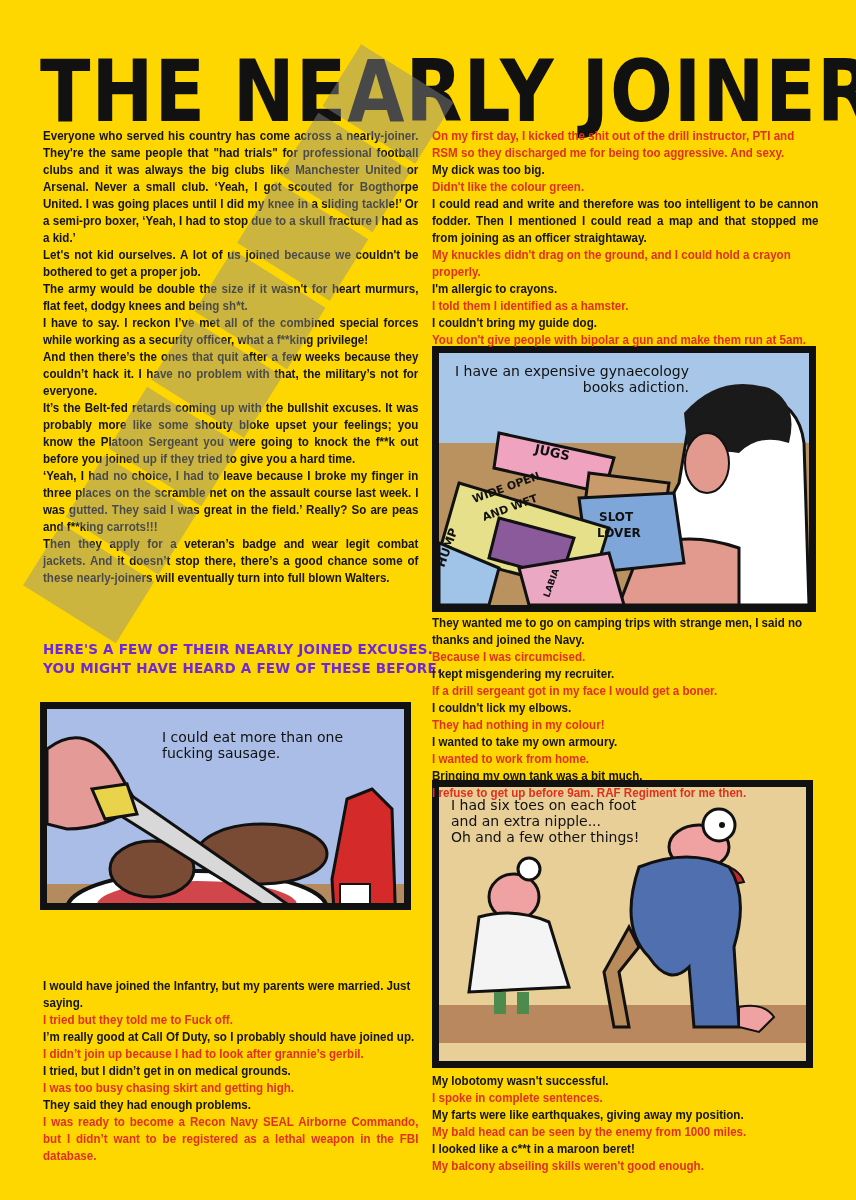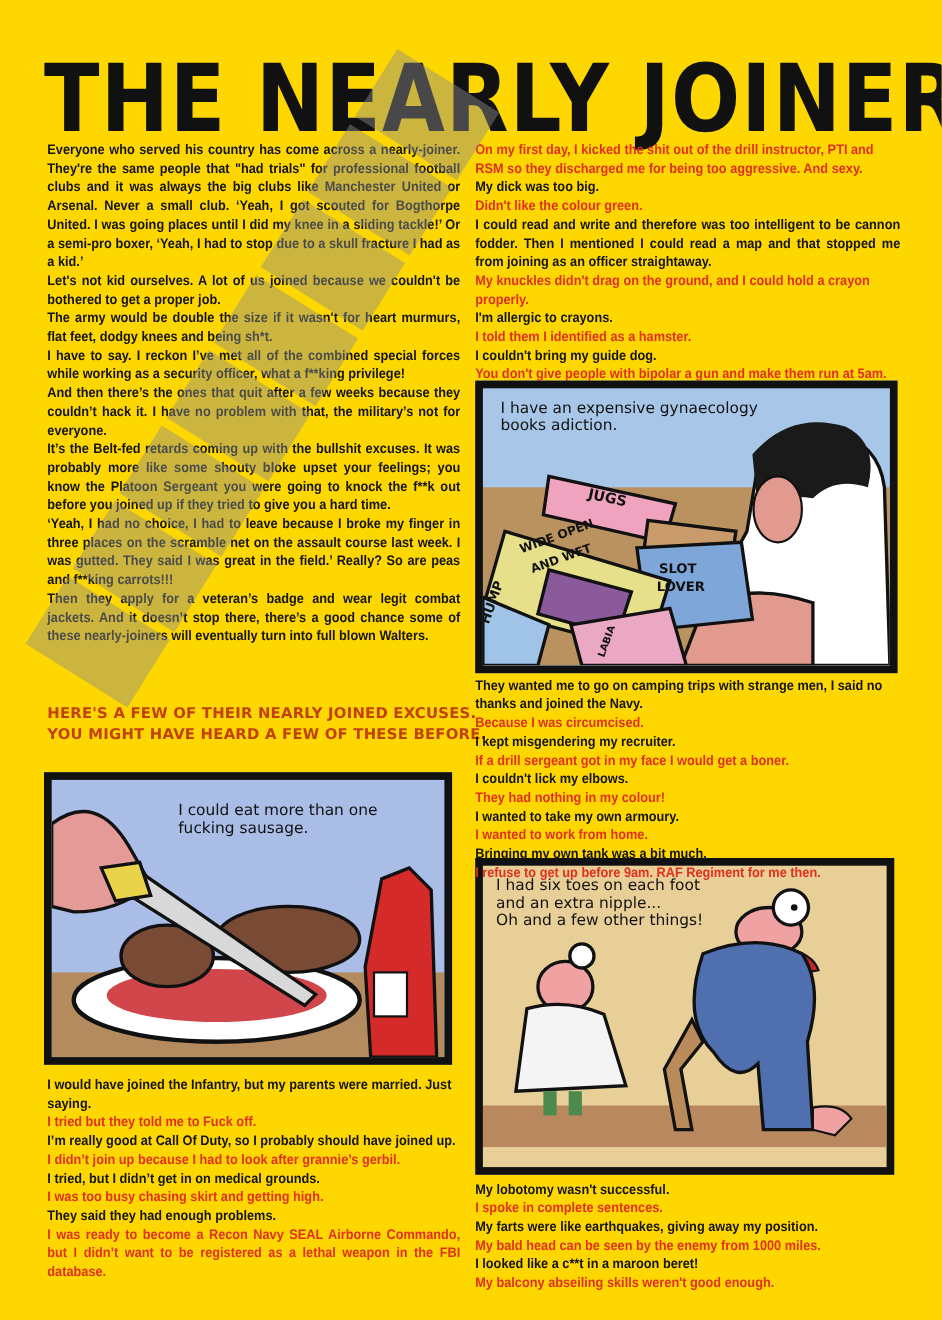--- a/index.html
+++ b/index.html
@@ -22,31 +22,31 @@
   }
   .col p { margin: 0; text-align: justify; }
   .col.left { left: 43px; top: 128px; width: 408px; }
   .col.right { left: 432px; top: 128px; width: 420px; }
   .red { color: #E0301E; }
   .blk { color: #141414; }
   .lines p { text-align: left; }
   .headline {
     position: absolute; left: 43px; top: 640px; width: 390px;
     font-family: "DejaVu Sans", sans-serif; font-weight: bold;
-    font-size: 13.5px; line-height: 19px; color: #c2410c; letter-spacing: 0.2px;
+    font-size: 13.5px; line-height: 19px; color: #6d28d9; letter-spacing: 0.2px;
   }
   .headline div { white-space: nowrap; }
   .panel {
     position: absolute; border: 7px solid #111; box-sizing: border-box; overflow: hidden;
   }
   .panel .caption {
     position: absolute; font-family: "DejaVu Sans", sans-serif; font-size: 14px;
     line-height: 16px; color: #111; white-space: pre-line;
   }
-  .p1 { left: 40px; top: 702px; width: 371px; height: 266px; background: #A9BDE6; }
+  .p1 { left: 40px; top: 702px; width: 371px; height: 208px; background: #A9BDE6; }
   .p2 { left: 432px; top: 346px; width: 384px; height: 266px; background: #A8C7E8; }
   .p3 { left: 432px; top: 780px; width: 381px; height: 288px; background: #E8CF97; }
   .watermark {
     position: absolute; left: 70px; top: 560px; width: 900px;
     font-family: "DejaVu Sans", sans-serif; font-weight: bold; font-size: 92px;
     color: rgba(140,140,140,0.45); letter-spacing: 10px;
     transform: rotate(-58deg); transform-origin: left center; white-space: nowrap;
     pointer-events: none;
   }
 </style>
@@ -105,21 +105,21 @@
       <path d="M80 215 L170 200 L185 252 L90 252 Z" fill="#EBA8C2"></path>
     </g>
     <text x="95" y="100" font-family="DejaVu Sans" font-weight="bold" font-size="13" fill="#111" transform="rotate(12 95 100)">JUGS</text>
     <text x="160" y="168" font-family="DejaVu Sans" font-weight="bold" font-size="12" fill="#111">SLOT</text>
     <text x="158" y="184" font-family="DejaVu Sans" font-weight="bold" font-size="12" fill="#111">LOVER</text>
     <text x="35" y="150" font-family="DejaVu Sans" font-weight="bold" font-size="11" fill="#111" transform="rotate(-20 35 150)">WIDE OPEN</text>
     <text x="45" y="168" font-family="DejaVu Sans" font-weight="bold" font-size="11" fill="#111" transform="rotate(-20 45 168)">AND WET</text>
     <text x="5" y="215" font-family="DejaVu Sans" font-weight="bold" font-size="12" fill="#111" transform="rotate(-70 5 215)">HUMP</text>
     <text x="110" y="245" font-family="DejaVu Sans" font-weight="bold" font-size="9" fill="#111" transform="rotate(-70 110 245)">LABIA</text>
   </svg>
-  <div class="caption" style="left:16px;top:10px;">I  have an expensive gynaecology
+  <div class="caption" style="left:16px;top:10px;text-align:right;">I  have an expensive gynaecology
 books adiction.</div>
 </div>
 
 <div class="panel p3">
   <svg width="367" height="256" viewBox="0 0 367 256" style="position:absolute;left:0;top:0">
     <rect x="0" y="218" width="367" height="38" fill="#B9885E"></rect>
     <ellipse cx="75" cy="110" rx="25" ry="23" fill="#F0A1A1" stroke="#111" stroke-width="3"></ellipse>
     <circle cx="90" cy="82" r="11" fill="#fff" stroke="#111" stroke-width="3"></circle>
     <path d="M40 130 Q75 120 110 135 L130 200 L30 205 Z" fill="#F4F4F4" stroke="#111" stroke-width="3"></path>
     <rect x="55" y="205" width="12" height="22" fill="#4C8A4E"></rect>

